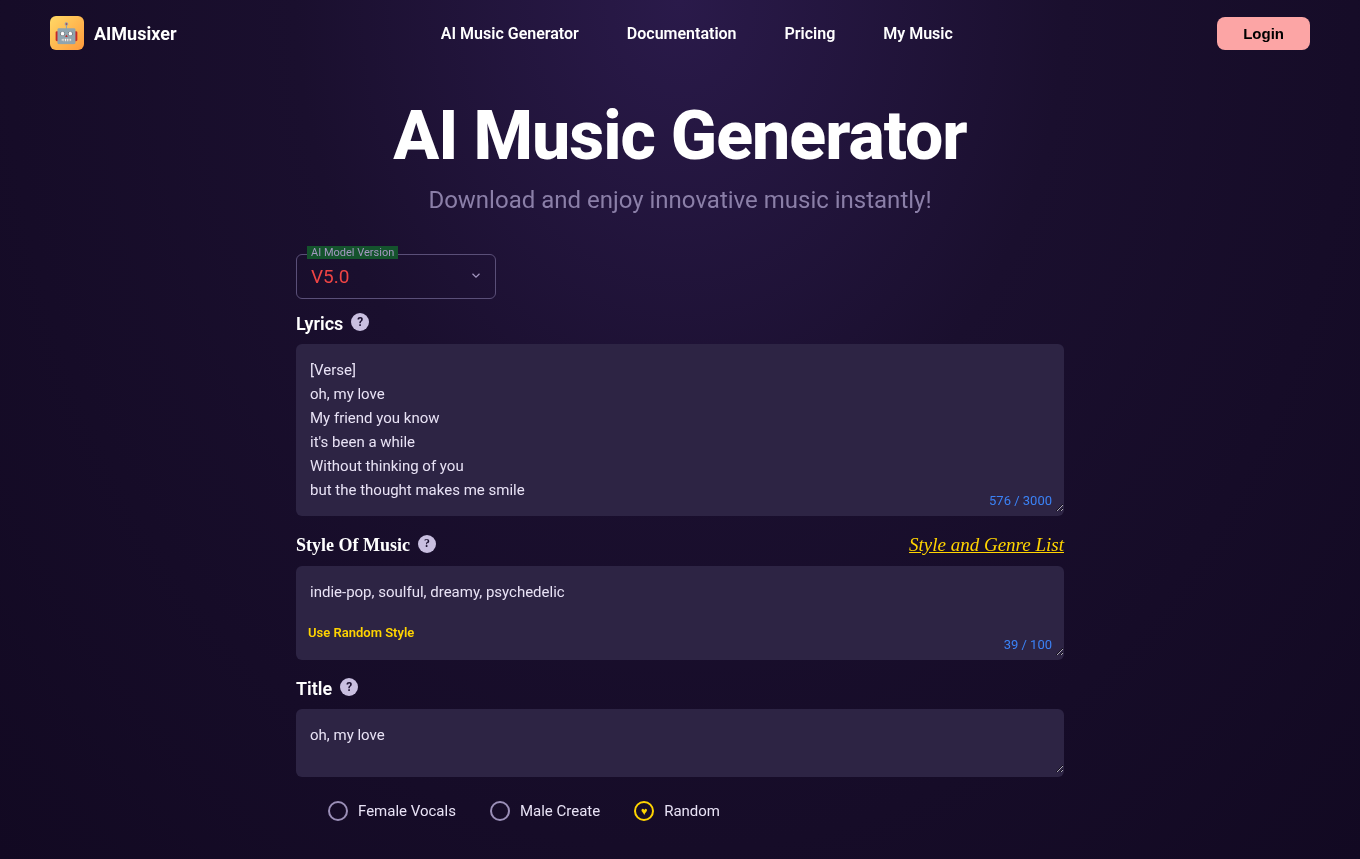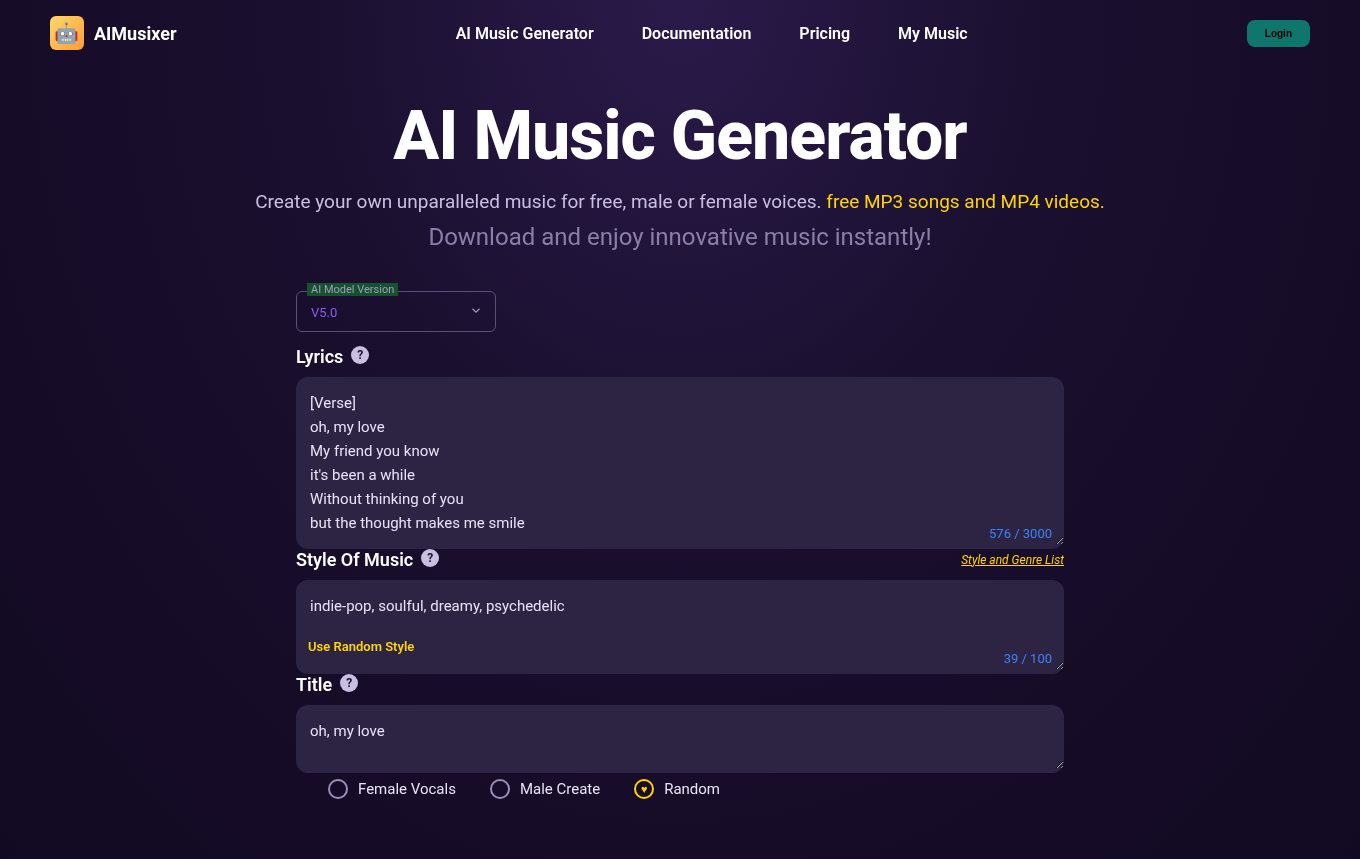--- a/index.html
+++ b/index.html
@@ -42,27 +42,27 @@
   justify-content: center;
   gap: 48px;
 }
 .nav a {
   color: #fff;
   text-decoration: none;
   font-weight: 600;
   font-size: 16px;
 }
 .login-btn {
-  background: #0f766e;
+  background: #fca5a5;
   color: #000;
   border: none;
-  padding: 8px 18px;
+  padding: 8px 26px;
   border-radius: 8px;
   font-weight: 600;
-  font-size: 10px;
+  font-size: 15px;
   cursor: pointer;
 }
 .hero {
   text-align: center;
   padding: 30px 20px 20px;
 }
 .hero h1 {
   font-size: 68px;
   font-weight: 800;
   letter-spacing: -1px;
@@ -132,22 +132,22 @@
 .model-select .legend {
   position: absolute;
   top: -9px;
   left: 10px;
   background: #14532d;
   padding: 0 4px;
   font-size: 11px;
   color: #a598c2;
 }
 .model-select .value {
-  color: #8b5cf6;
-  font-size: 13px;
+  color: #ef4444;
+  font-size: 19px;
 }
 .model-select .chev {
   position: absolute;
   right: 12px;
   top: 50%;
   transform: translateY(-50%);
   color: #a598c2;
 }
 .field-label {
   display: flex;
@@ -164,21 +164,22 @@
   color: #1a0f2e;
   display: inline-flex;
   align-items: center;
   justify-content: center;
   font-size: 12px;
   font-weight: 700;
 }
 .textarea-wrap {
   position: relative;
   background: #2d2444;
-  border-radius: 12px;
+  border-radius: 6px;
+  margin-bottom: 18px;
 }
 .textarea-wrap textarea {
   width: 100%;
   background: transparent;
   border: none;
   color: #e8e2f5;
   padding: 14px;
   font-size: 15px;
   line-height: 1.6;
   resize: vertical;
@@ -202,26 +203,27 @@
   font-size: 13px;
   color: #ffd400;
   font-weight: 600;
   cursor: pointer;
 }
 .style-head {
   display: flex;
   justify-content: space-between;
   align-items: center;
   margin-bottom: 10px;
+  font-family: Liberation Serif, serif;
 }
 .style-link {
   color: #ffd400;
   font-style: italic;
   text-decoration: underline;
-  font-size: 12px;
+  font-size: 19px;
 }
 .radios {
   display: flex;
   gap: 14px;
   align-items: center;
   padding: 6px 12px;
 }
 .radio {
   display: flex;
   align-items: center;
@@ -254,23 +256,20 @@
     <a href="#">AI Music Generator</a>
     <a href="#">Documentation</a>
     <a href="#">Pricing</a>
     <a href="#">My Music</a>
   </nav>
   <button class="login-btn">Login</button>
 </div>
 
 <div class="hero">
   <h1>AI Music Generator</h1>
-  <p class="sub1">
-    <span>Create your own unparalleled music for free, male or female voices. </span><span class="hl">free MP3 songs and MP4 videos.</span>
-  </p>
   <p class="sub2">Download and enjoy innovative music instantly!</p>
 </div>
 
 <div class="form">
   <div class="row-top">
     <div class="model-select">
       <span class="legend">AI Model Version</span>
       <span class="value">V5.0</span>
       <span class="chev">
         <svg width="14" height="14" viewBox="0 0 24 24" fill="none" stroke="currentColor" stroke-width="2">

